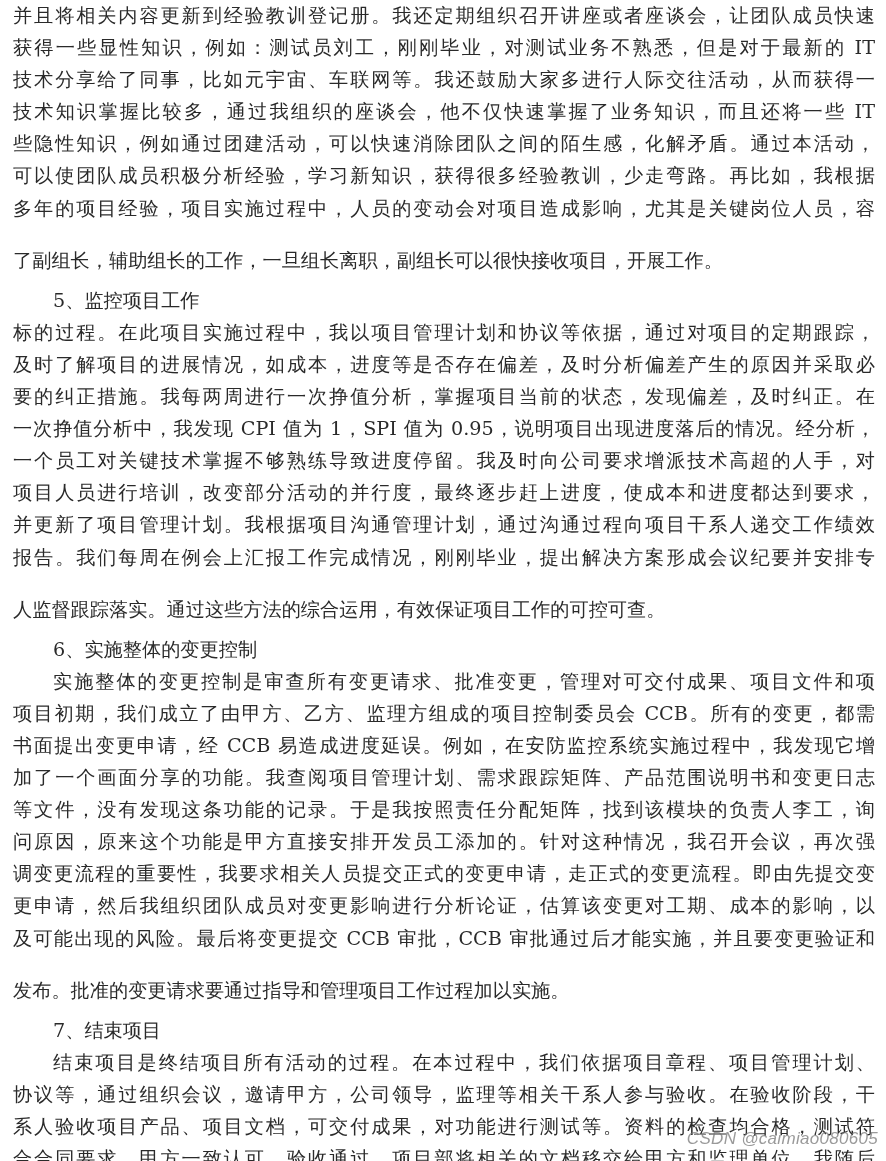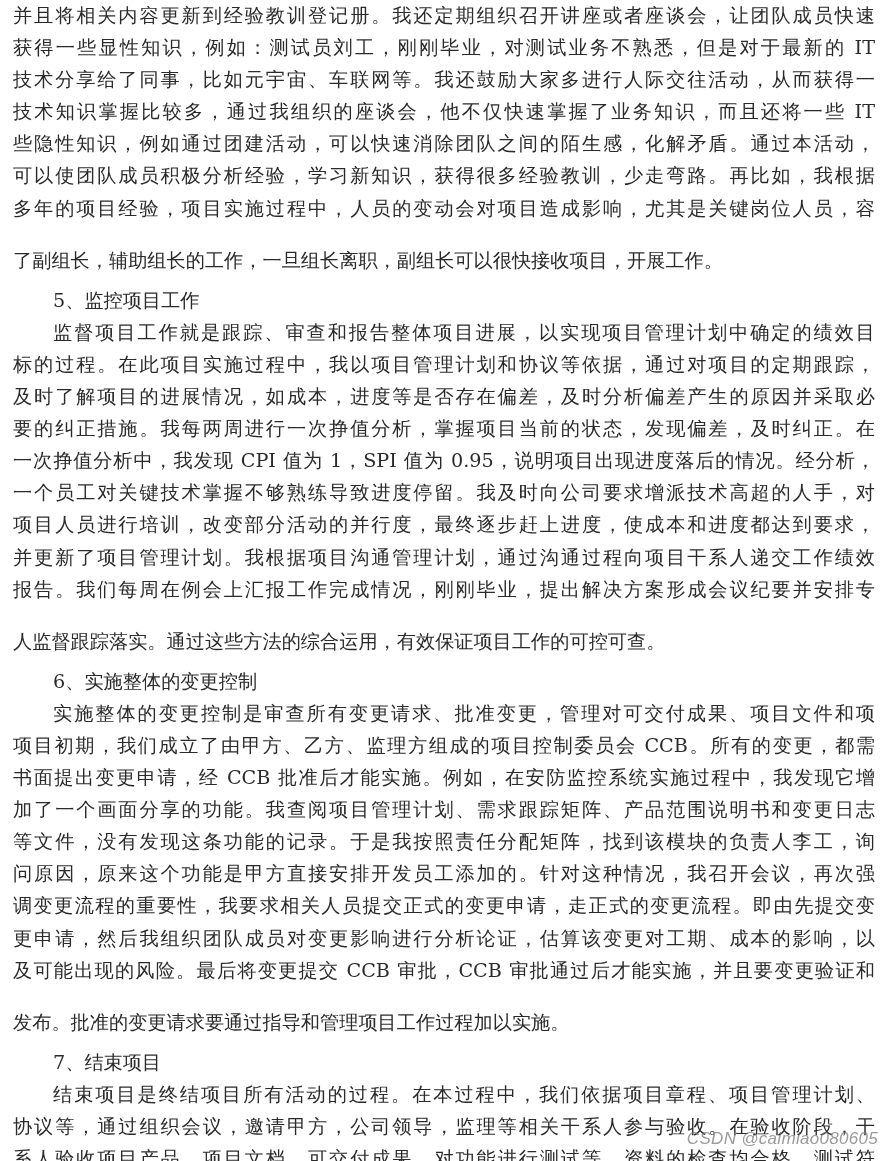--- a/index.html
+++ b/index.html
@@ -60,34 +60,33 @@
 <div class="page" id="page">
     <div class="line">并且将相关内容更新到经验教训登记册。我还定期组织召开讲座或者座谈会，让团队成员快速</div>
     <div class="line">获得一些显性知识，例如：测试员刘工，刚刚毕业，对测试业务不熟悉，但是对于最新的 IT</div>
     <div class="line">技术分享给了同事，比如元宇宙、车联网等。我还鼓励大家多进行人际交往活动，从而获得一</div>
     <div class="line">技术知识掌握比较多，通过我组织的座谈会，他不仅快速掌握了业务知识，而且还将一些 IT</div>
     <div class="line">些隐性知识，例如通过团建活动，可以快速消除团队之间的陌生感，化解矛盾。通过本活动，</div>
     <div class="line">可以使团队成员积极分析经验，学习新知识，获得很多经验教训，少走弯路。再比如，我根据</div>
     <div class="line">多年的项目经验，项目实施过程中，人员的变动会对项目造成影响，尤其是关键岗位人员，容</div>
     <div class="line last">了副组长，辅助组长的工作，一旦组长离职，副组长可以很快接收项目，开展工作。</div>
     <div class="line heading">5、监控项目工作</div>
-    <div class="line indent">监督项目工作就是跟踪、审查和报告整体项目进展，以实现项目管理计划中确定的绩效目</div>
     <div class="line">标的过程。在此项目实施过程中，我以项目管理计划和协议等依据，通过对项目的定期跟踪，</div>
     <div class="line">及时了解项目的进展情况，如成本，进度等是否存在偏差，及时分析偏差产生的原因并采取必</div>
     <div class="line">要的纠正措施。我每两周进行一次挣值分析，掌握项目当前的状态，发现偏差，及时纠正。在</div>
     <div class="line">一次挣值分析中，我发现 CPI 值为 1，SPI 值为 0.95，说明项目出现进度落后的情况。经分析，</div>
     <div class="line">一个员工对关键技术掌握不够熟练导致进度停留。我及时向公司要求增派技术高超的人手，对</div>
     <div class="line">项目人员进行培训，改变部分活动的并行度，最终逐步赶上进度，使成本和进度都达到要求，</div>
     <div class="line">并更新了项目管理计划。我根据项目沟通管理计划，通过沟通过程向项目干系人递交工作绩效</div>
     <div class="line">报告。我们每周在例会上汇报工作完成情况，刚刚毕业，提出解决方案形成会议纪要并安排专</div>
     <div class="line last">人监督跟踪落实。通过这些方法的综合运用，有效保证项目工作的可控可查。</div>
     <div class="line heading">6、实施整体的变更控制</div>
     <div class="line indent">实施整体的变更控制是审查所有变更请求、批准变更，管理对可交付成果、项目文件和项</div>
     <div class="line">项目初期，我们成立了由甲方、乙方、监理方组成的项目控制委员会 CCB。所有的变更，都需</div>
-    <div class="line">书面提出变更申请，经 CCB 批准后才能实施。例如，在安防监控系统实施过程中，我发现它增</div>
+    <div class="line">书面提出变更申请，经 CCB 易造成进度延误。例如，在安防监控系统实施过程中，我发现它增</div>
     <div class="line">加了一个画面分享的功能。我查阅项目管理计划、需求跟踪矩阵、产品范围说明书和变更日志</div>
     <div class="line">等文件，没有发现这条功能的记录。于是我按照责任分配矩阵，找到该模块的负责人李工，询</div>
     <div class="line">问原因，原来这个功能是甲方直接安排开发员工添加的。针对这种情况，我召开会议，再次强</div>
     <div class="line">调变更流程的重要性，我要求相关人员提交正式的变更申请，走正式的变更流程。即由先提交变</div>
     <div class="line">更申请，然后我组织团队成员对变更影响进行分析论证，估算该变更对工期、成本的影响，以</div>
     <div class="line">及可能出现的风险。最后将变更提交 CCB 审批，CCB 审批通过后才能实施，并且要变更验证和</div>
     <div class="line last">发布。批准的变更请求要通过指导和管理项目工作过程加以实施。</div>
     <div class="line heading">7、结束项目</div>
     <div class="line indent">结束项目是终结项目所有活动的过程。在本过程中，我们依据项目章程、项目管理计划、</div>
     <div class="line">协议等，通过组织会议，邀请甲方，公司领导，监理等相关干系人参与验收。在验收阶段，干</div>

